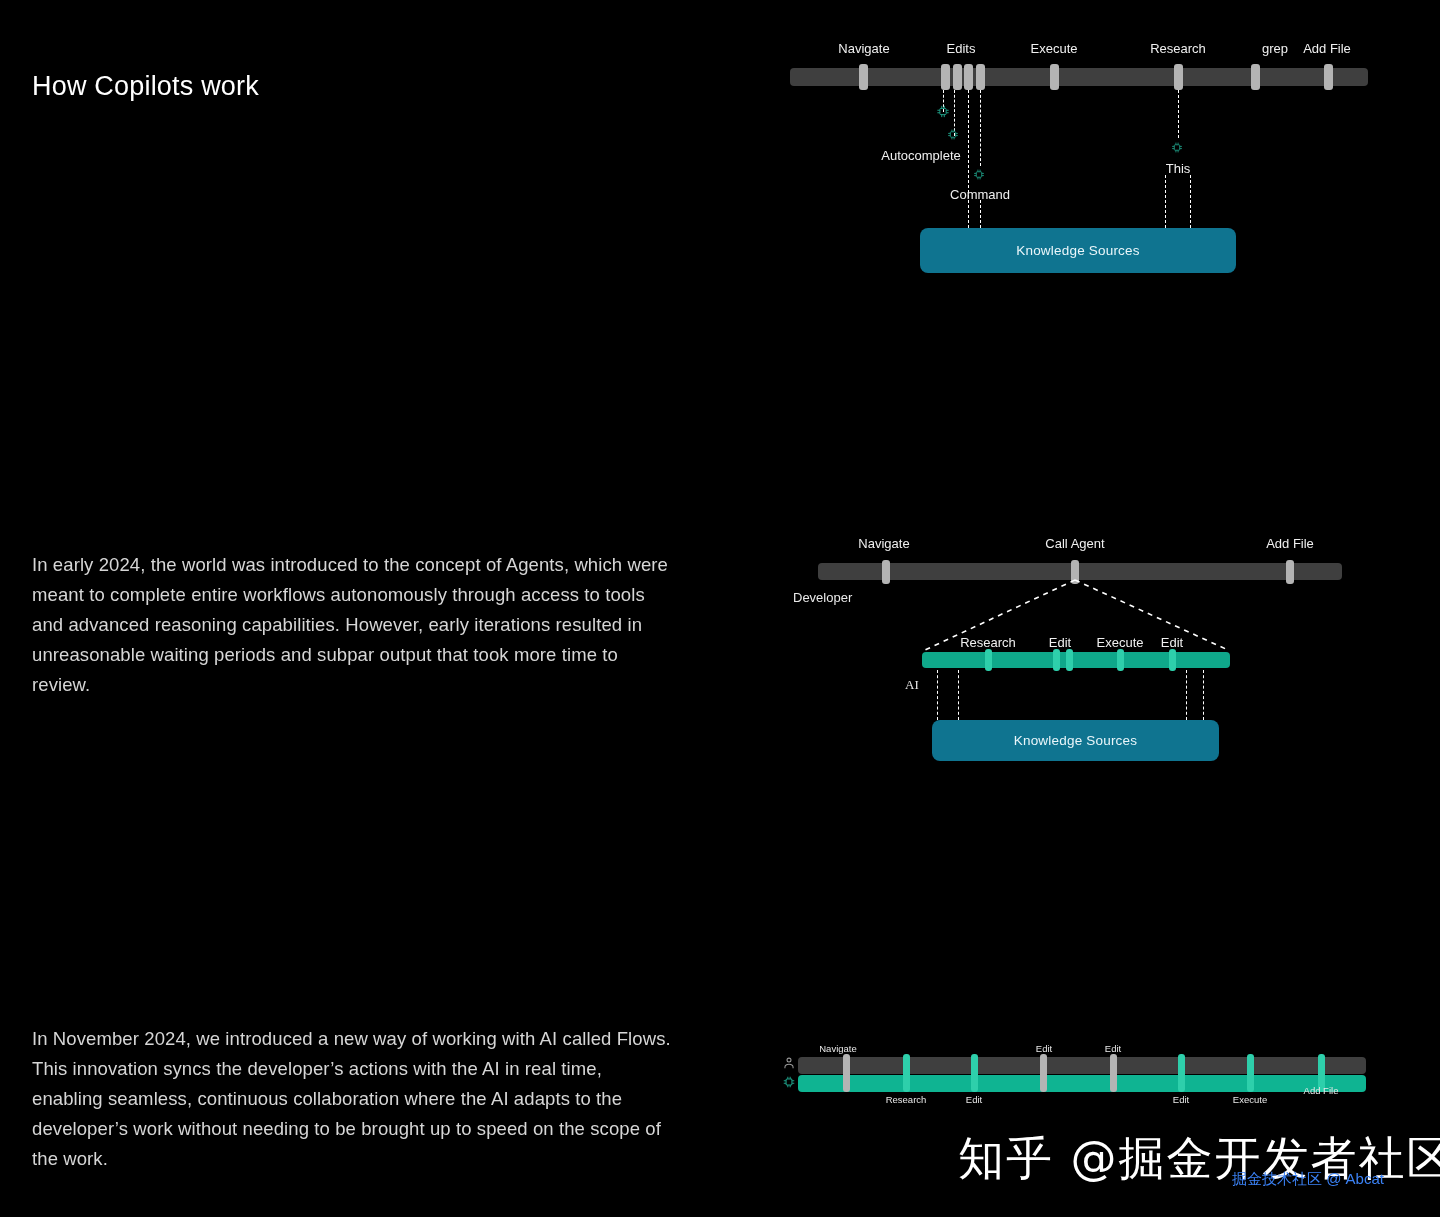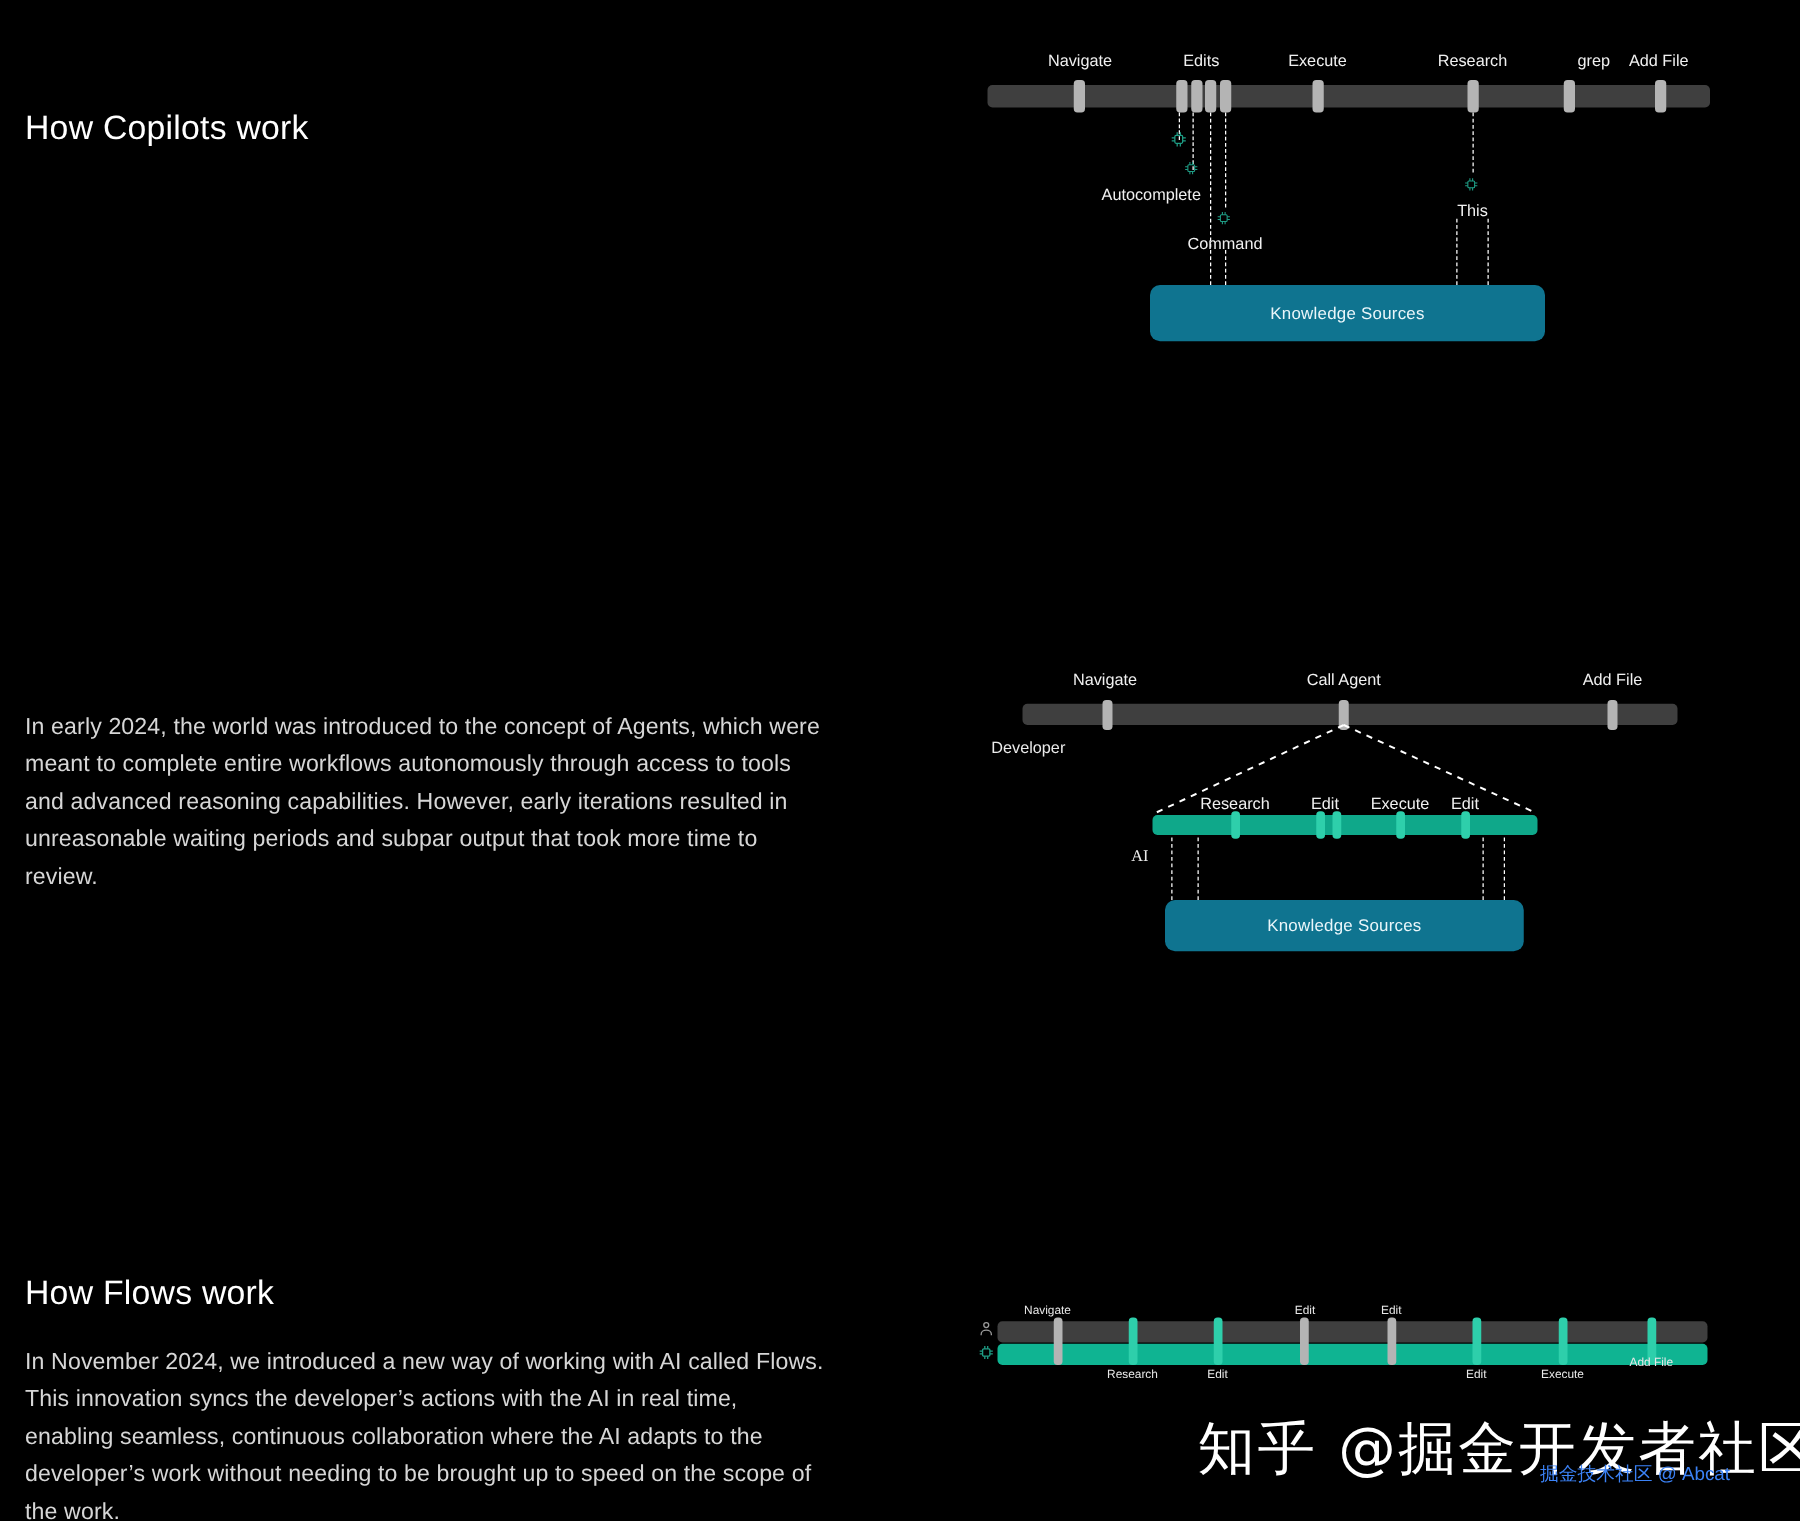--- a/index.html
+++ b/index.html
@@ -17,23 +17,22 @@
 
   .section {
     position: absolute;
     left: 0;
     width: 1440px;
   }
 
   
   .text-col {
     position: absolute;
-    left: 20px;
+    left: 32px;
     width: 640px;
-    margin-top: 16px;
   }
   .heading {
     font-size: 27px;
     font-weight: 400;
     letter-spacing: 0.2px;
     color: #ffffff;
     line-height: 1.25;
   }
   .body-copy {
     margin-top: 22px;
@@ -247,21 +246,20 @@
     <div class="vline thin" style="left:1186px;top:170px;height:50px;"></div>
     <div class="vline thin" style="left:1203px;top:170px;height:50px;"></div>
 
     <div class="ks-box" style="left:932px;top:220px;width:287px;height:41px;">Knowledge Sources</div>
   </div>
 </div>
 
 <div class="section" style="top:980px;height:237px;">
 
   <div class="text-col" style="top:22px;">
-    <h2 class="heading">How Flows work</h2>
     <p class="body-copy">In November 2024, we introduced a new way of working with AI called Flows. This innovation syncs the developer’s actions with the AI in real time, enabling seamless, continuous collaboration where the AI adapts to the developer’s work without needing to be brought up to speed on the scope of the work.</p>
   </div>
 
   <div class="diagram" style="left:0;top:0;width:1440px;height:160px;">
 
     <span class="person-icon" style="left:782px;top:76px;">
       <svg width="14" height="14" viewBox="0 0 24 24" fill="none" stroke="#9a9a9a" stroke-width="1.8">
         <circle cx="12" cy="7" r="3.4"></circle>
         <path d="M5 21v-1.5c0-3.3 3.1-5.5 7-5.5s7 2.2 7 5.5V21"></path>
       </svg>

